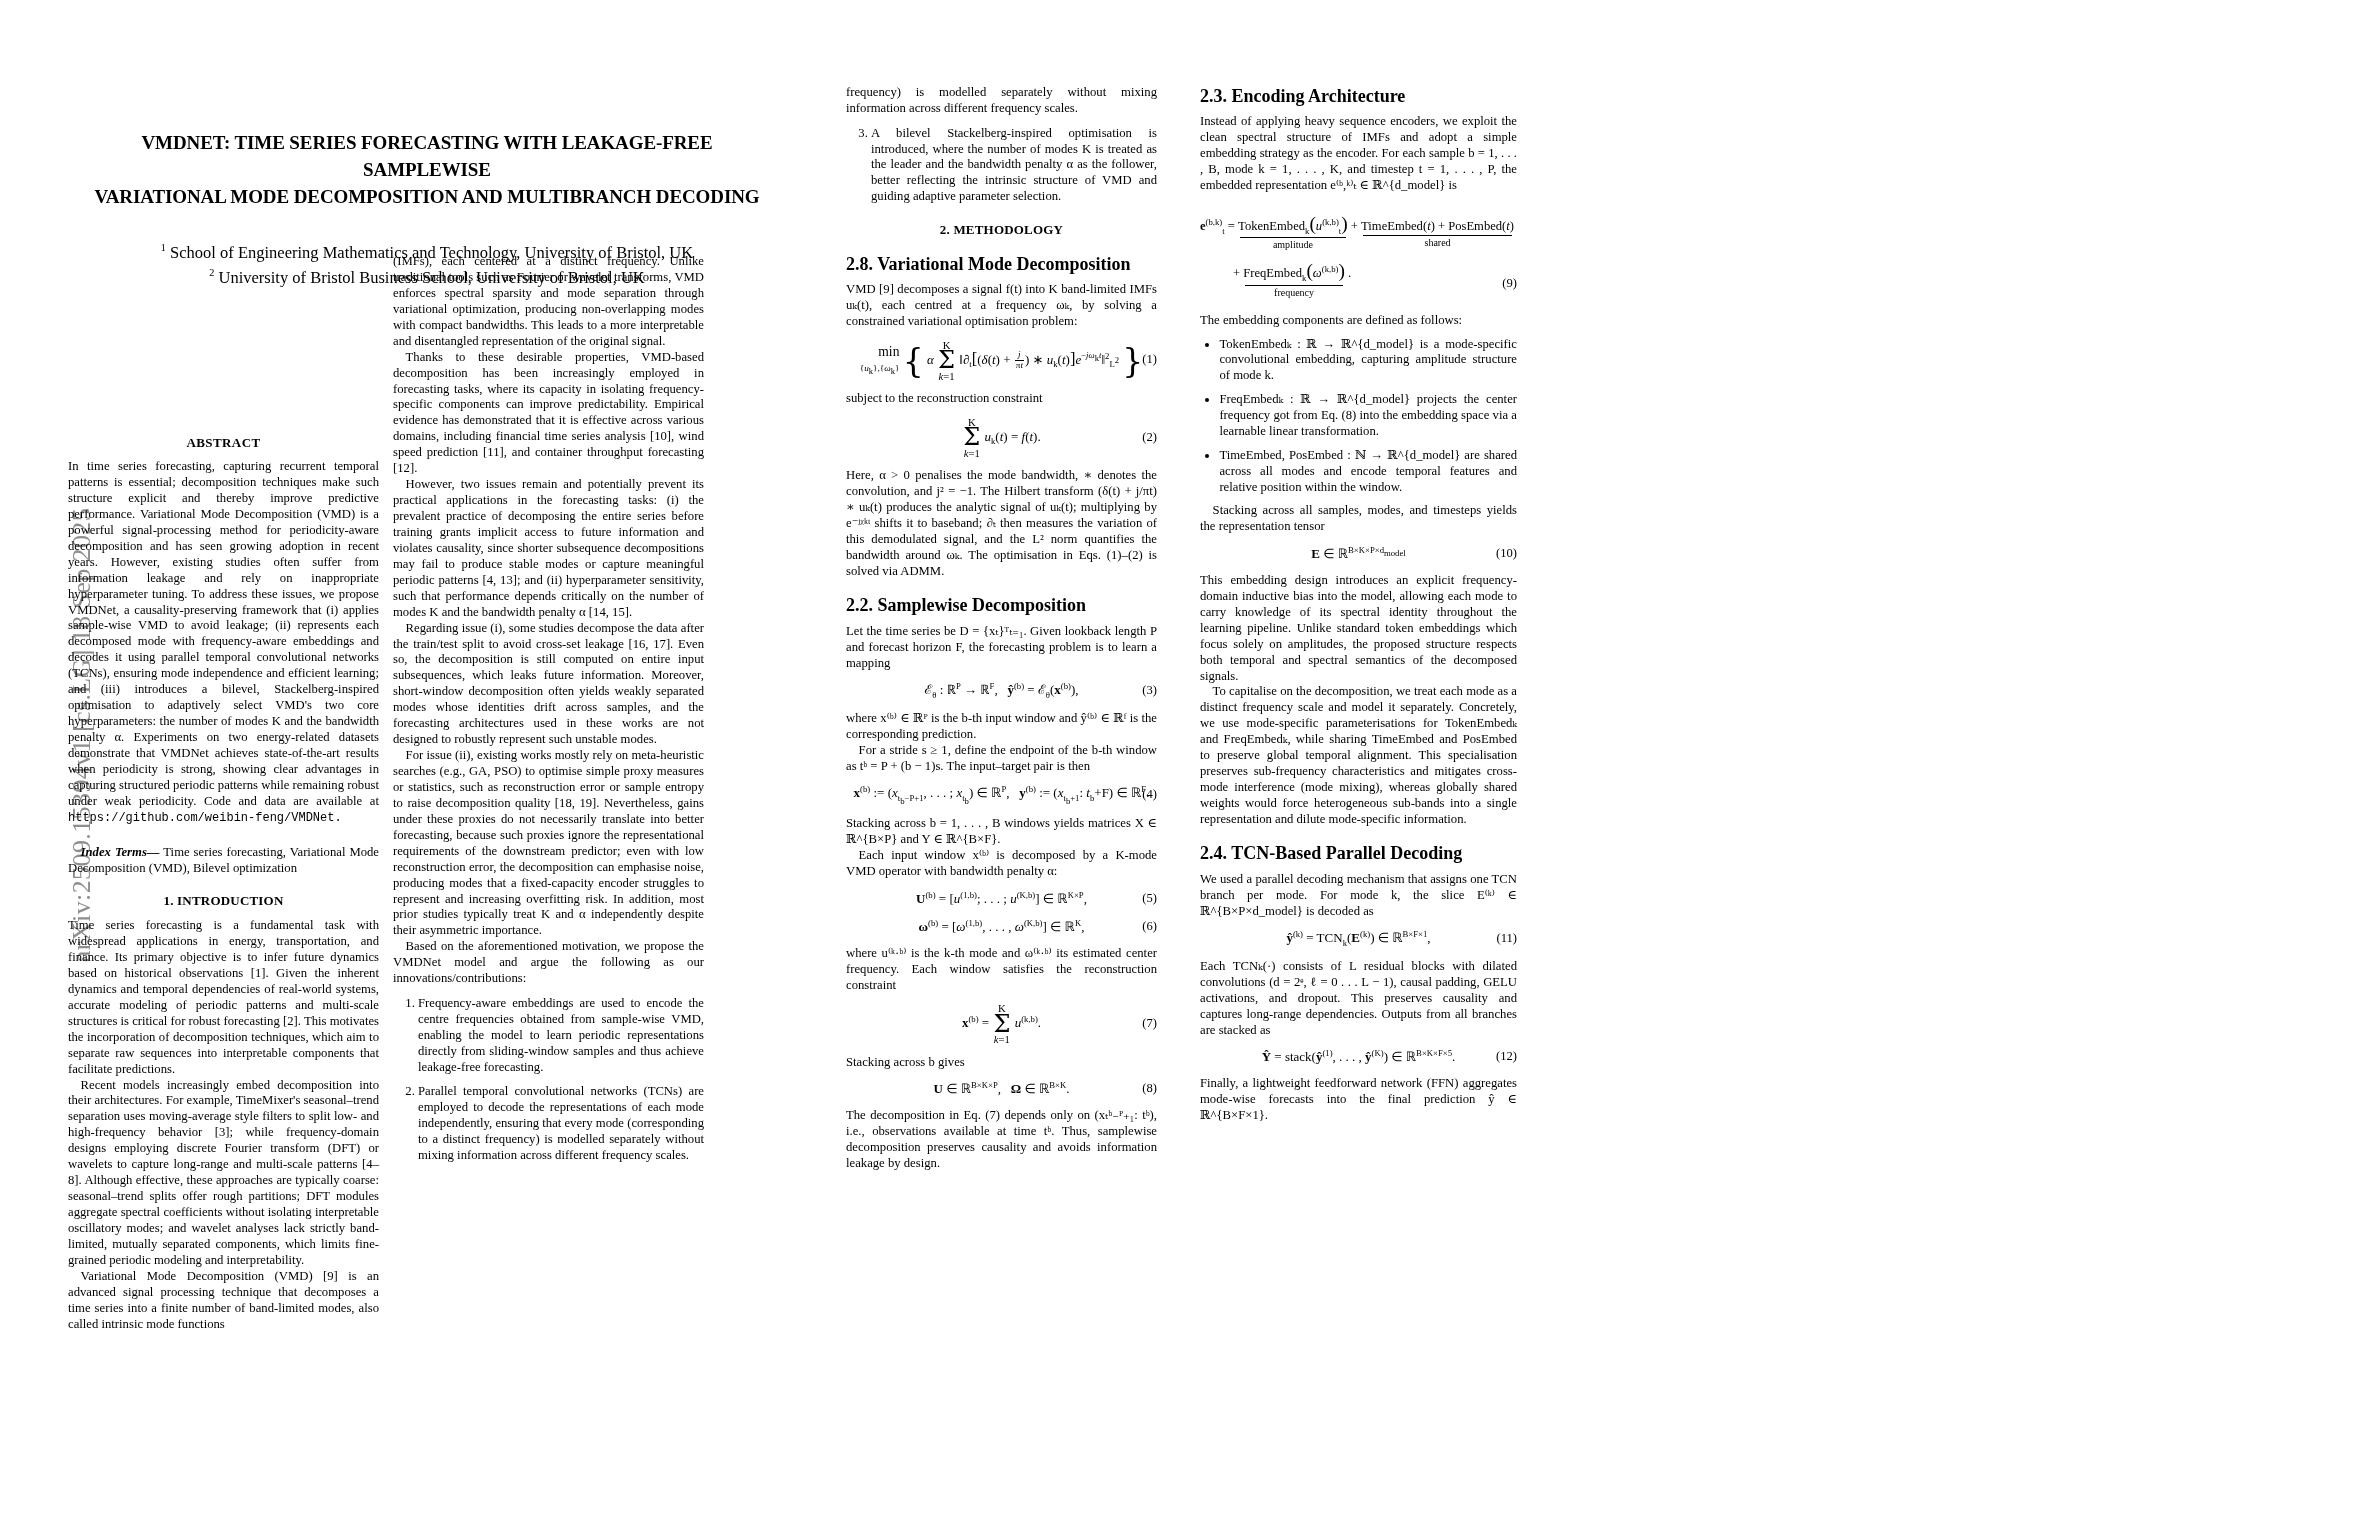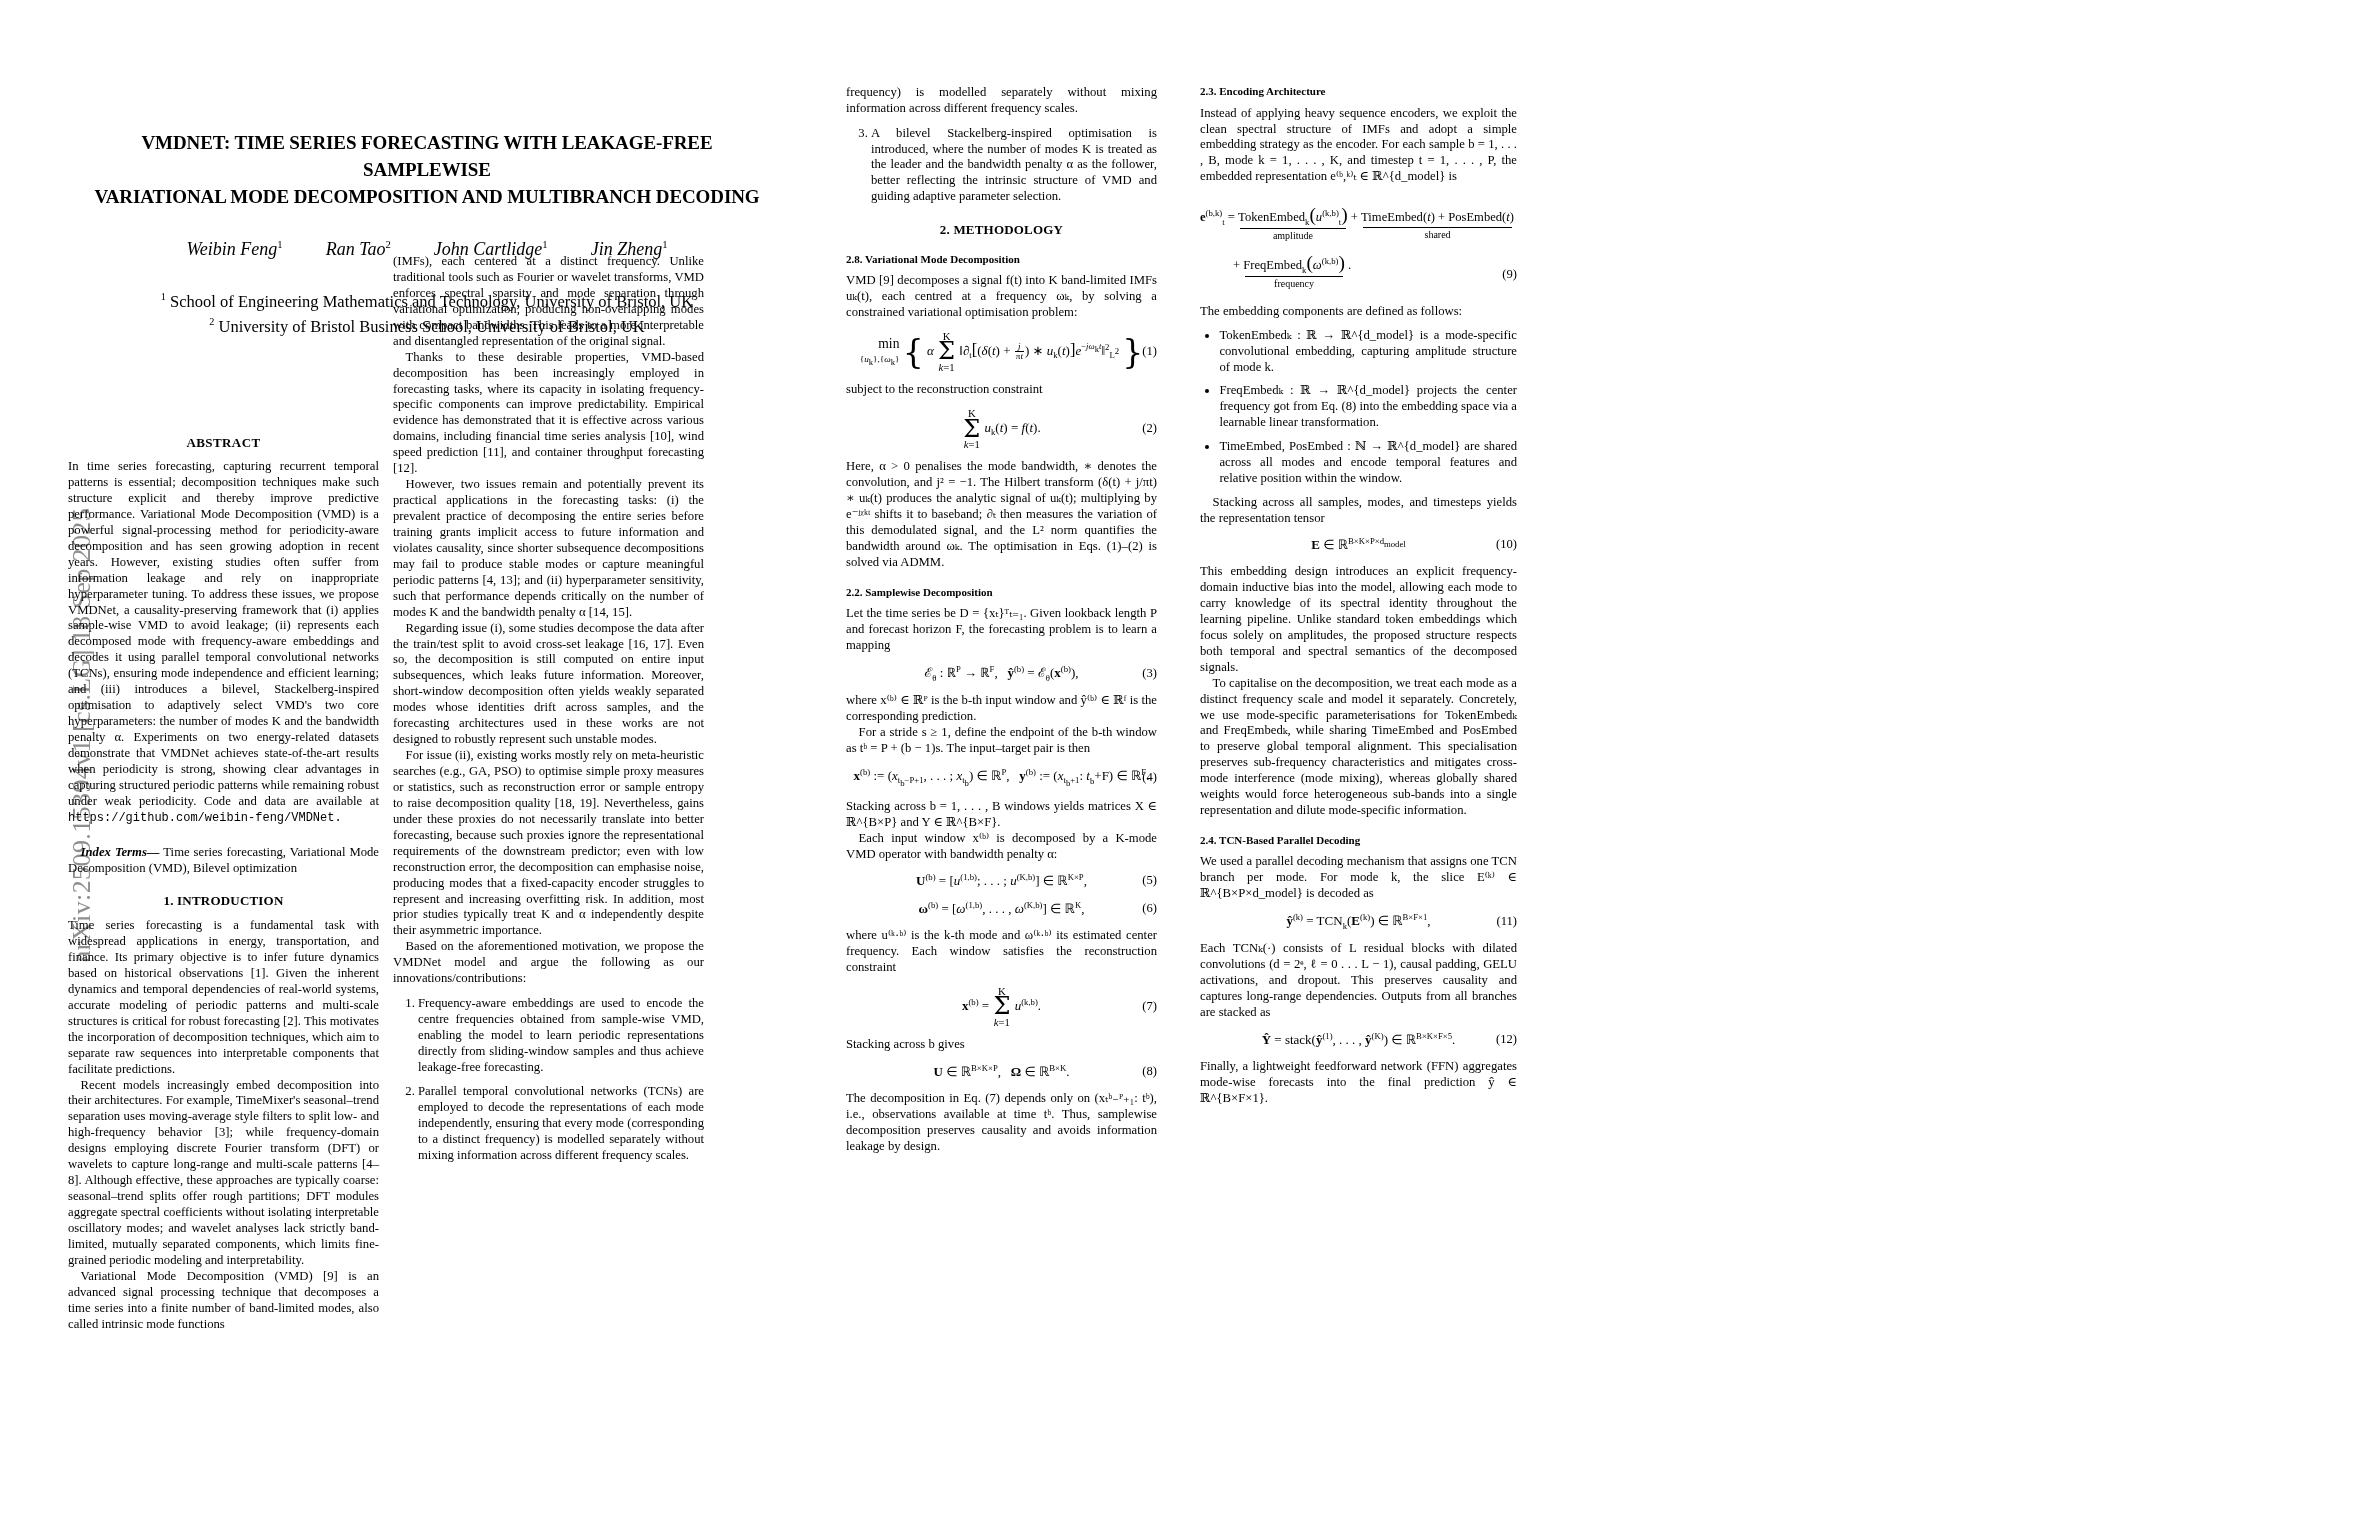--- a/index.html
+++ b/index.html
@@ -84,21 +84,21 @@
 
   .sec-head {
     font-weight: bold;
     font-size: 13px;
     text-align: center;
     margin: 16.5px 0 8.7px 0;
     letter-spacing: 0.2px;
   }
   .subsec-head {
     font-weight: bold;
-    font-size: 11px;
+    font-size: 18px;
     margin: 14.6px 0 6.8px 0;
     text-align: left;
   }
   p { margin: 0; text-indent: 12.6px; }
   p.noindent { text-indent: 0; }
   p + p { margin-top: 0; }
 
   .abs-head {
     font-weight: bold;
     font-size: 13px;
@@ -202,26 +202,20 @@
 <body>
 
 <div class="page">
 
   <div class="arxiv-stamp">arXiv:2509.15394v1  [cs.LG]  18 Sep 2025</div>
 
   <div class="titleblock">
     <div class="paper-title">
       <span>VMDNET: TIME SERIES FORECASTING WITH LEAKAGE-FREE SAMPLEWISE</span><br>
       <span>VARIATIONAL MODE DECOMPOSITION AND MULTIBRANCH DECODING</span>
-    </div>
-    <div class="authors">
-      <span class="author"><span>Weibin Feng</span><sup>1</sup></span>
-      <span class="author"><span>Ran Tao</span><sup>2</sup></span>
-      <span class="author"><span>John Cartlidge</span><sup>1</sup></span>
-      <span class="author"><span>Jin Zheng</span><sup>1</sup></span>
     </div>
     <div class="affils">
       <div><sup>1</sup> <span>School of Engineering Mathematics and Technology, University of Bristol, UK</span></div>
       <div><sup>2</sup> <span>University of Bristol Business School, University of Bristol, UK</span></div>
     </div>
   </div>
 
   <div class="col" id="col-left">
     <div class="abs-head">ABSTRACT</div>
     <p class="noindent"><span>In time series forecasting, capturing recurrent temporal patterns is essential; decomposition techniques make such structure explicit and thereby improve predictive performance. Variational Mode Decomposition (VMD) is a powerful signal-processing method for periodicity-aware decomposition and has seen growing adoption in recent years. However, existing studies often suffer from information leakage and rely on inappropriate hyperparameter tuning. To address these issues, we propose VMDNet, a causality-preserving framework that (i) applies sample-wise VMD to avoid leakage; (ii) represents each decomposed mode with frequency-aware embeddings and decodes it using parallel temporal convolutional networks (TCNs), ensuring mode independence and efficient learning; and (iii) introduces a bilevel, Stackelberg-inspired optimisation to adaptively select VMD's two core hyperparameters: the number of modes K and the bandwidth penalty α. Experiments on two energy-related datasets demonstrate that VMDNet achieves state-of-the-art results when periodicity is strong, showing clear advantages in capturing structured periodic patterns while remaining robust under weak periodicity. Code and data are available at</span>

